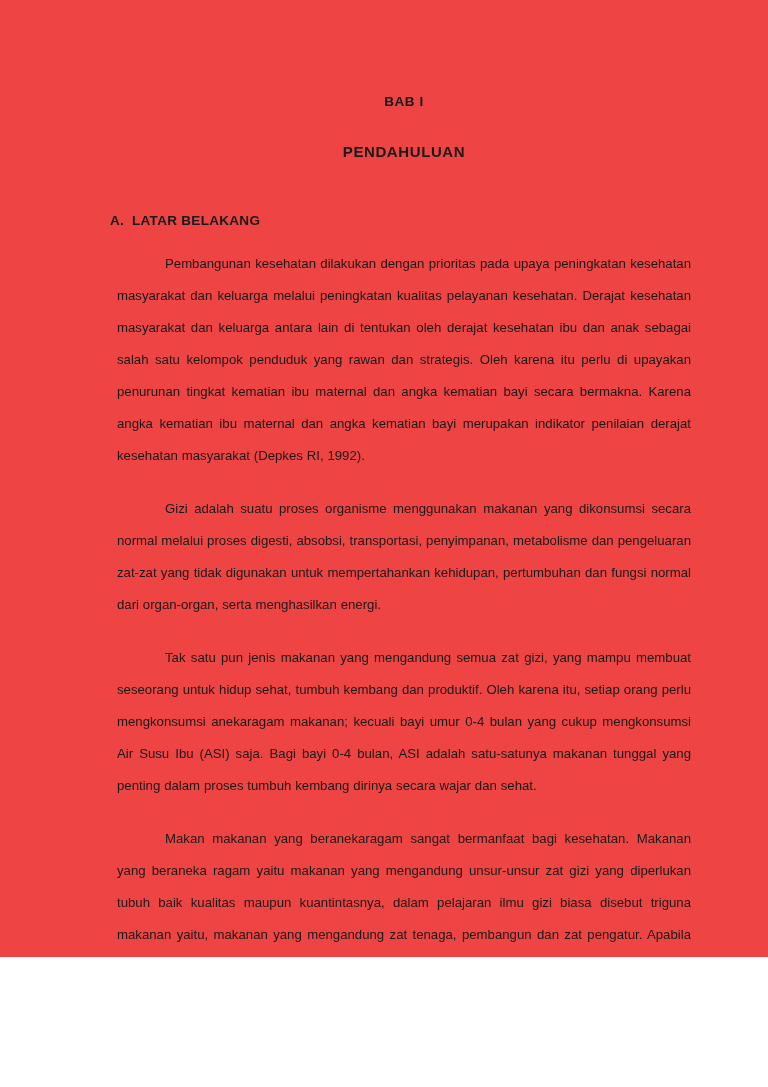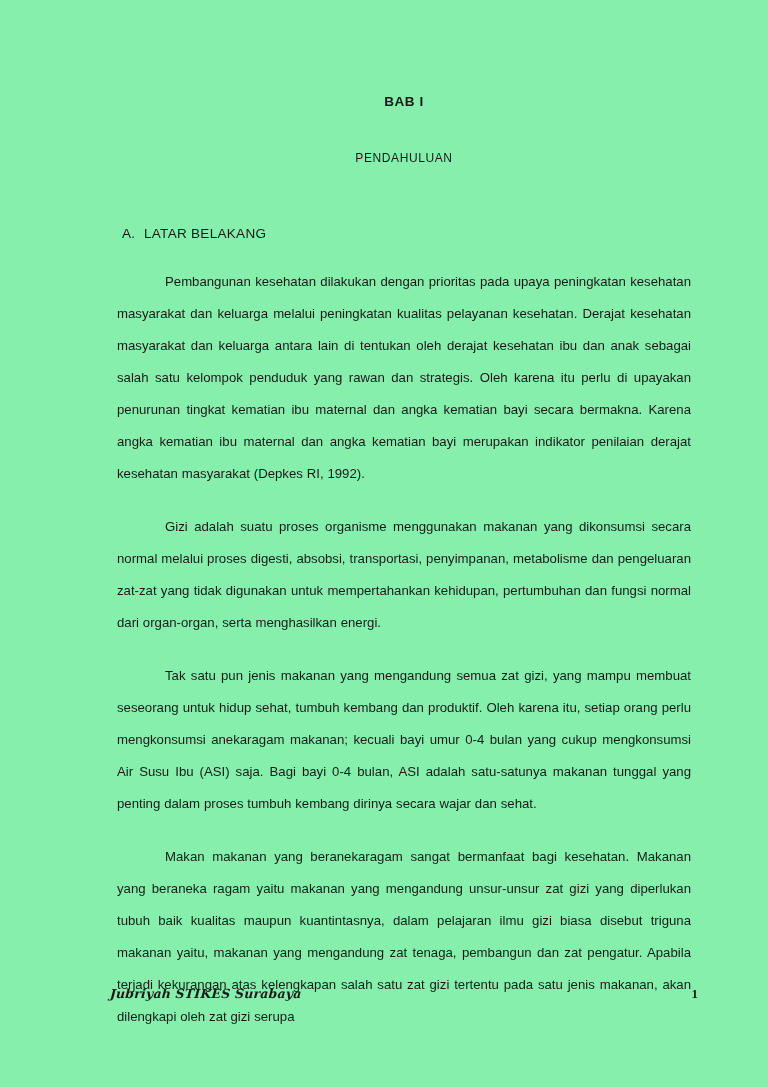--- a/index.html
+++ b/index.html
@@ -8,55 +8,55 @@
     padding: 0;
     background: #ffffff;
   }
   body {
     font-family: "Liberation Sans", sans-serif;
     color: #1a1a1a;
   }
   .page {
     position: relative;
     width: 768px;
-    height: 1087px;
+    height: 957px;
     margin: 0 auto;
-    background: #86efac;
+    background: #ef4444;
     overflow: hidden;
     box-sizing: border-box;
   }
   .content {
     position: absolute;
     left: 110px;
     top: 0;
     width: 588px;
   }
   .chapter-heading {
     text-align: center;
     font-weight: bold;
     font-size: 13.5px;
     letter-spacing: 0.6px;
     margin: 0;
     padding-top: 94px;
     line-height: 1.2;
   }
   .chapter-subheading {
     text-align: center;
-    font-weight: normal;
-    font-size: 12px;
+    font-weight: bold;
+    font-size: 15px;
     letter-spacing: 0.6px;
-    margin: 16px;
+    margin: 8px;
     padding-top: 25px;
     line-height: 1.2;
   }
   .section-heading {
-    font-weight: normal;
+    font-weight: bold;
     font-size: 13.5px;
     letter-spacing: 0.3px;
-    margin: 12px;
+    margin: 0;
     padding-top: 44px;
     padding-bottom: 0;
     line-height: 1.2;
   }
   .section-heading .sec-letter {
     display: inline-block;
     min-width: 22px;
   }
   p.body-par {
     font-size: 13.2px;

